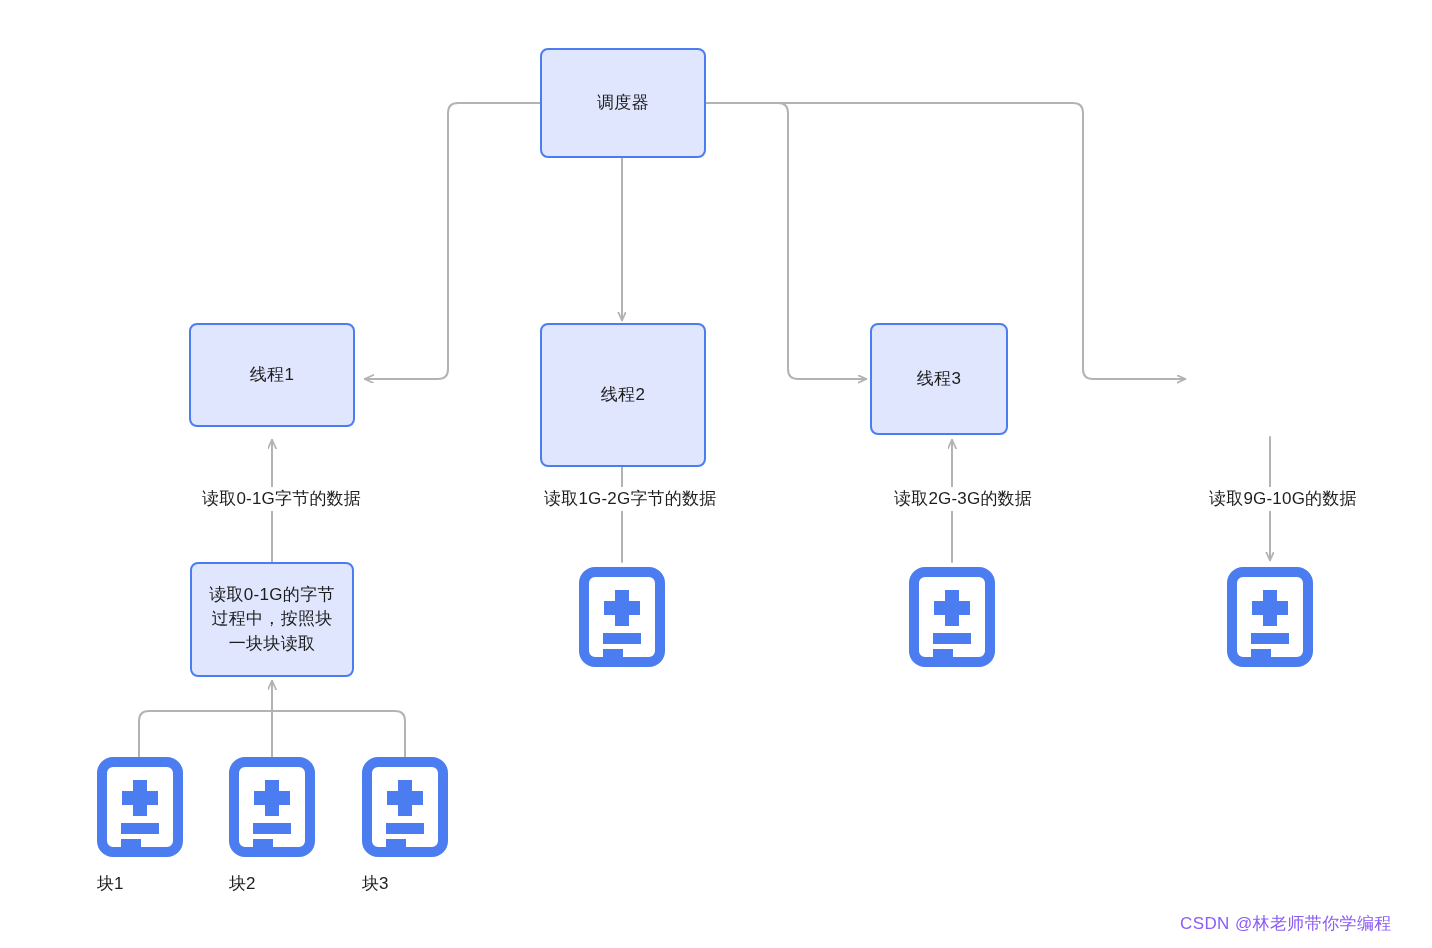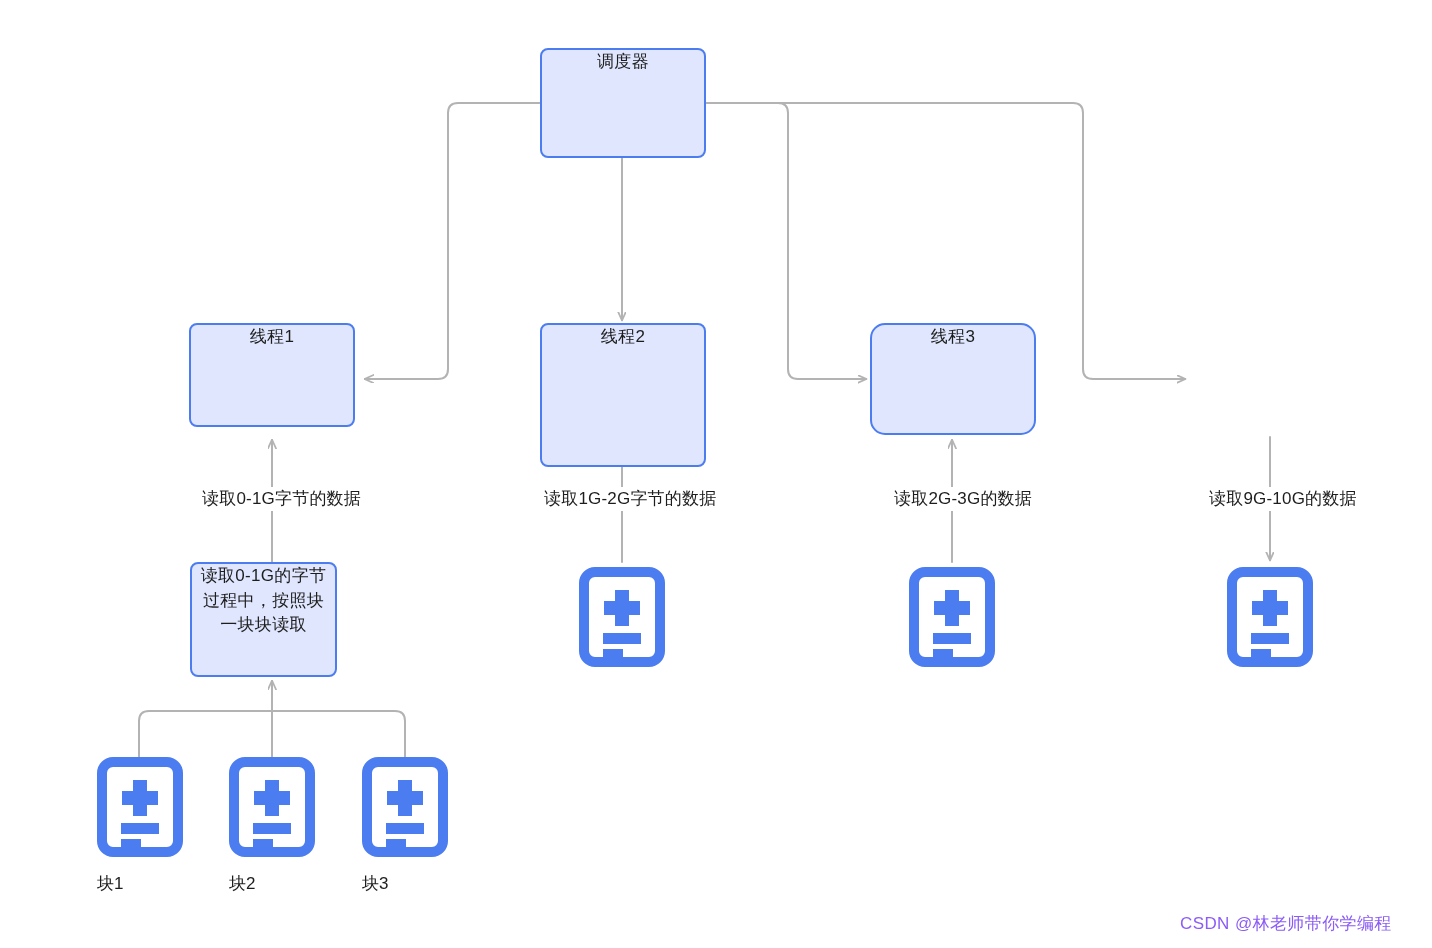--- a/index.html
+++ b/index.html
@@ -25,20 +25,21 @@
     height: 948px;
     pointer-events: none;
   }
   .node {
     position: absolute;
     box-sizing: border-box;
     background: #dfe6fd;
     border: 2px solid #4c7df0;
     border-radius: 8px;
     display: flex;
+    align-items: center;
     justify-content: center;
     text-align: center;
     color: #1d1d1d;
     font-size: 17px;
     line-height: 1.45;
     letter-spacing: 0.3px;
   }
   .node-label {
     display: block;
     white-space: pre-line;
@@ -110,26 +111,26 @@
   </div>
 
   <div class="node" style="left:189px; top:323px; width:166px; height:104px;">
     <span class="node-label">线程1</span>
   </div>
 
   <div class="node" style="left:540px; top:323px; width:166px; height:144px;">
     <span class="node-label">线程2</span>
   </div>
 
-  <div class="node" style="left:870px; top:323px; width:166px; height:112px;border-radius:15px;">
+  <div class="node" style="left:870px; top:323px; width:138px; height:112px;">
     <span class="node-label">线程3</span>
   </div>
 
 
-  <div class="node" style="left:190px; top:562px; width:147px; height:115px; padding:0 8px;">
+  <div class="node" style="left:190px; top:562px; width:164px; height:115px; padding:0 8px;">
     <span class="node-label">读取0-1G的字节
 过程中，按照块
 一块块读取</span>
   </div>
 
   <div class="edge-label" style="left:177px; top:487px;">
     <span>读取0-1G字节的数据</span>
   </div>
   <div class="edge-label" style="left:519px; top:487px;">
     <span>读取1G-2G字节的数据</span>

